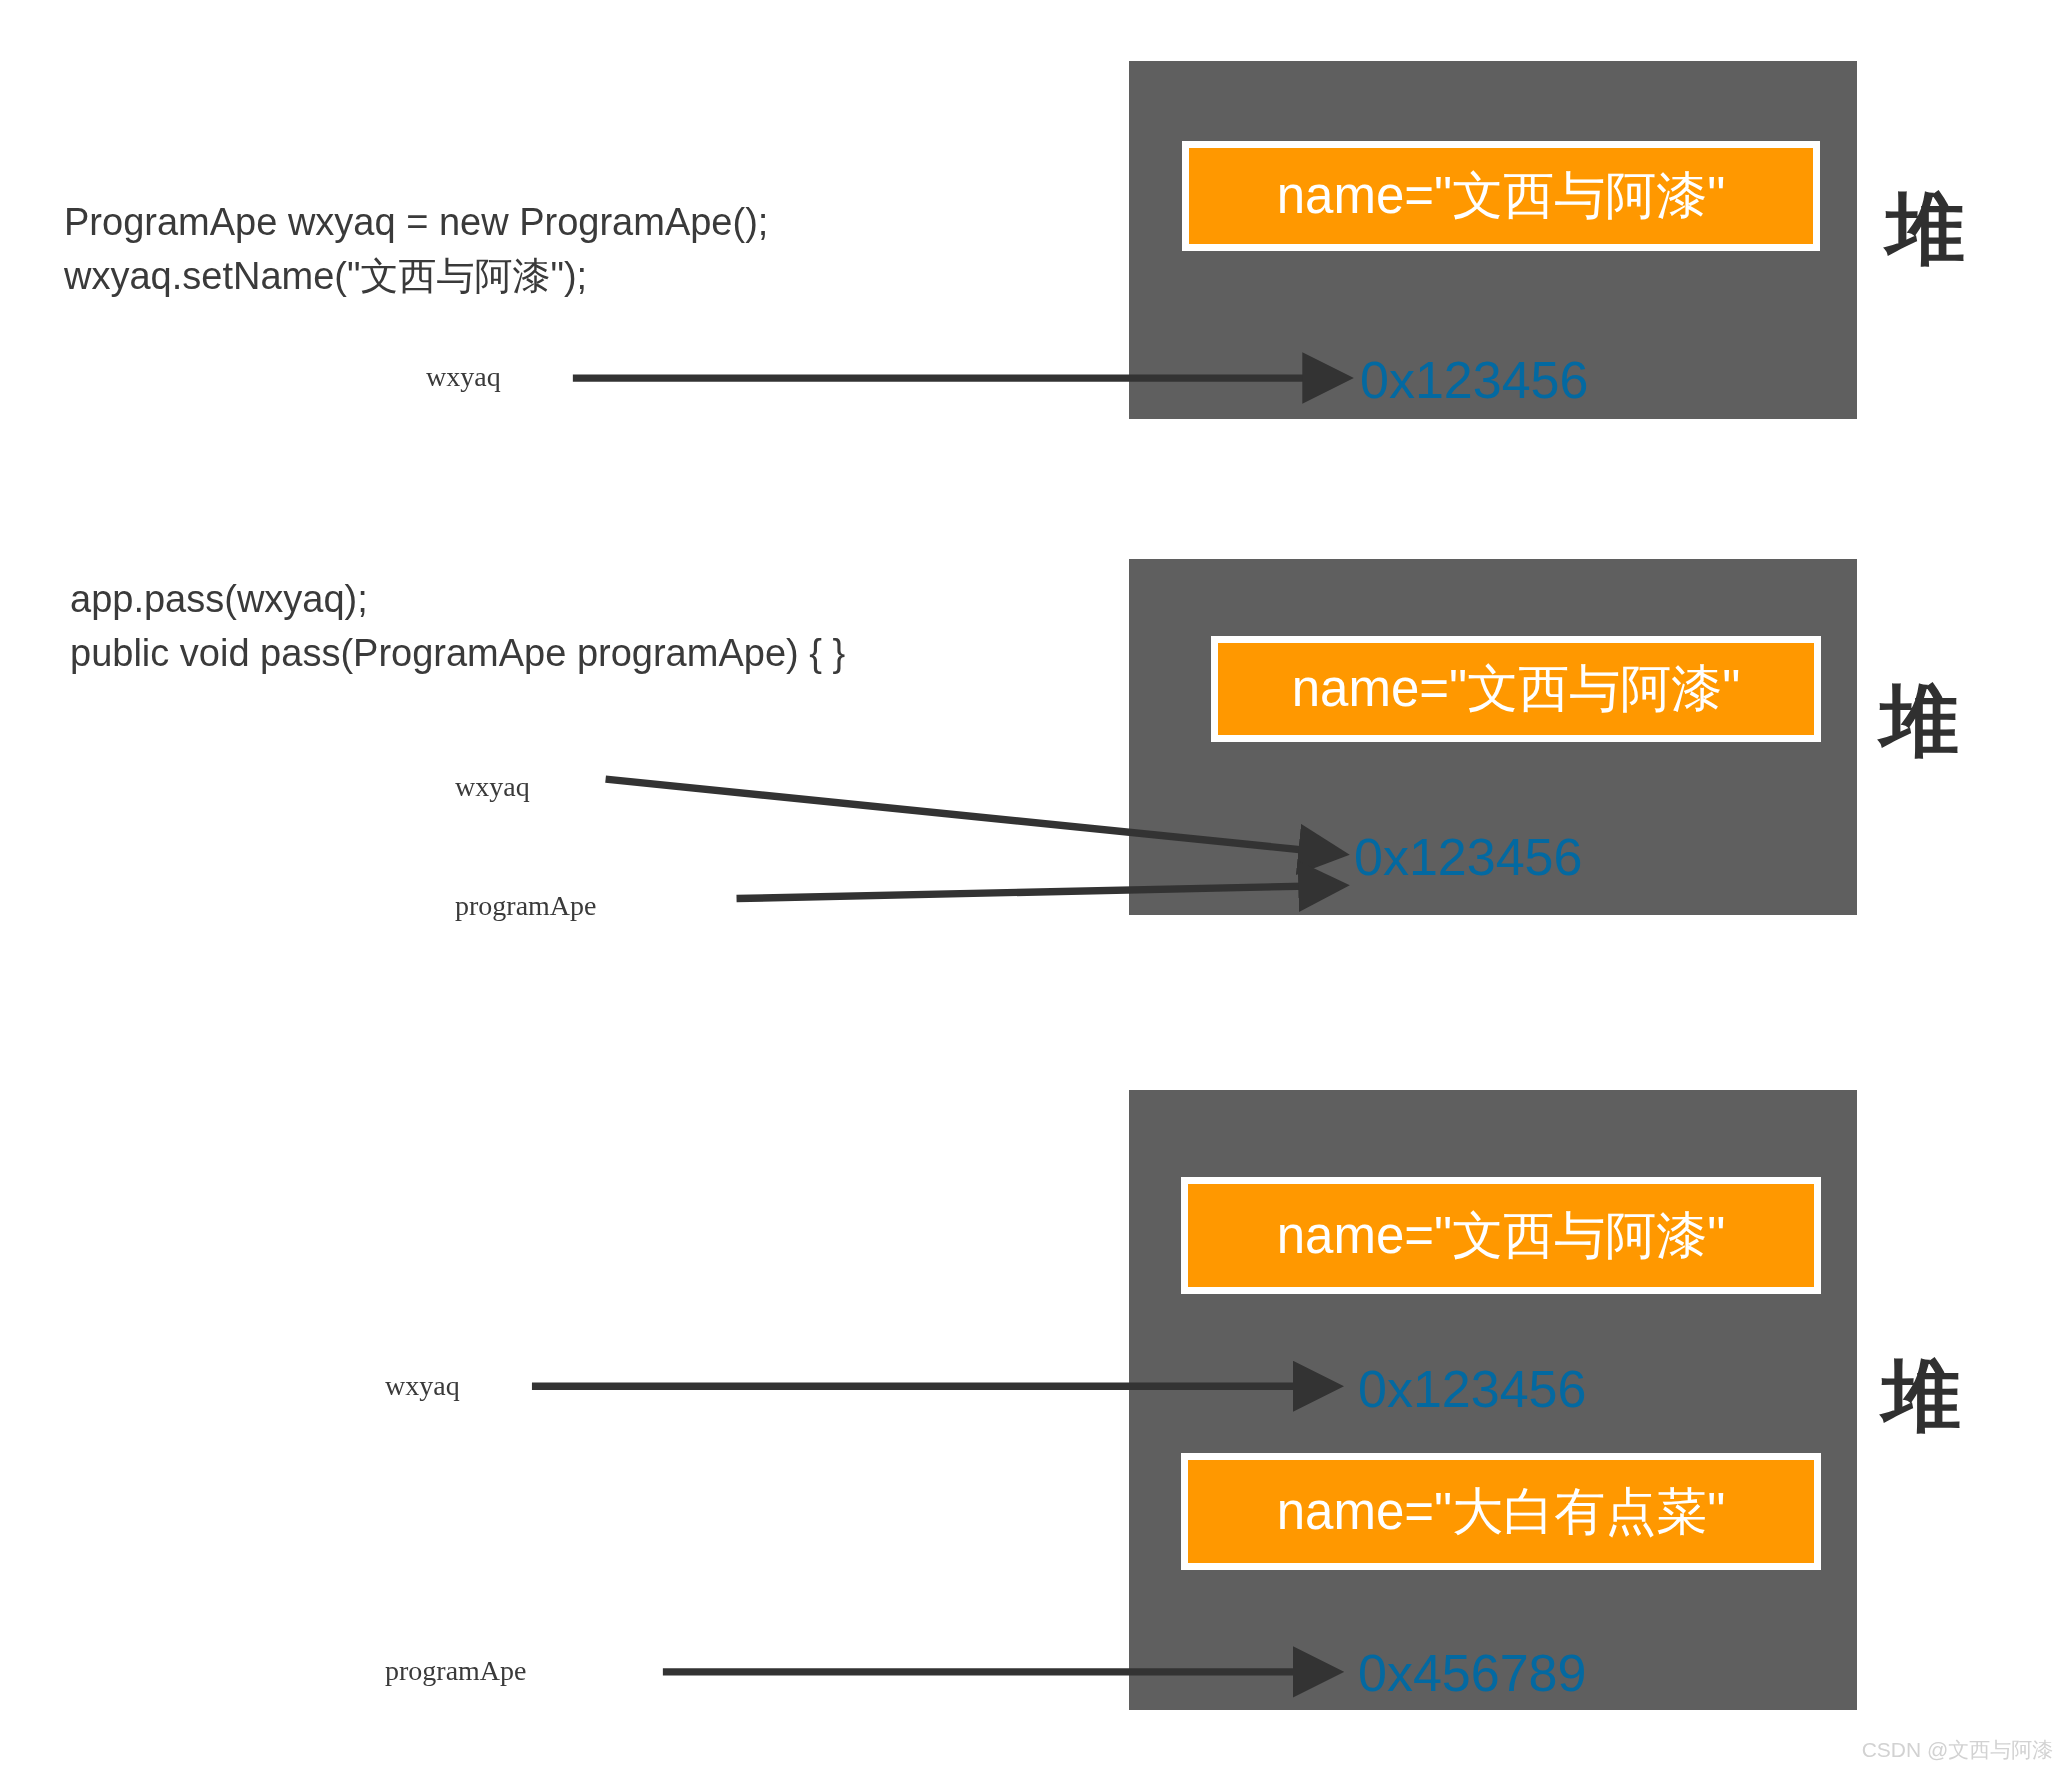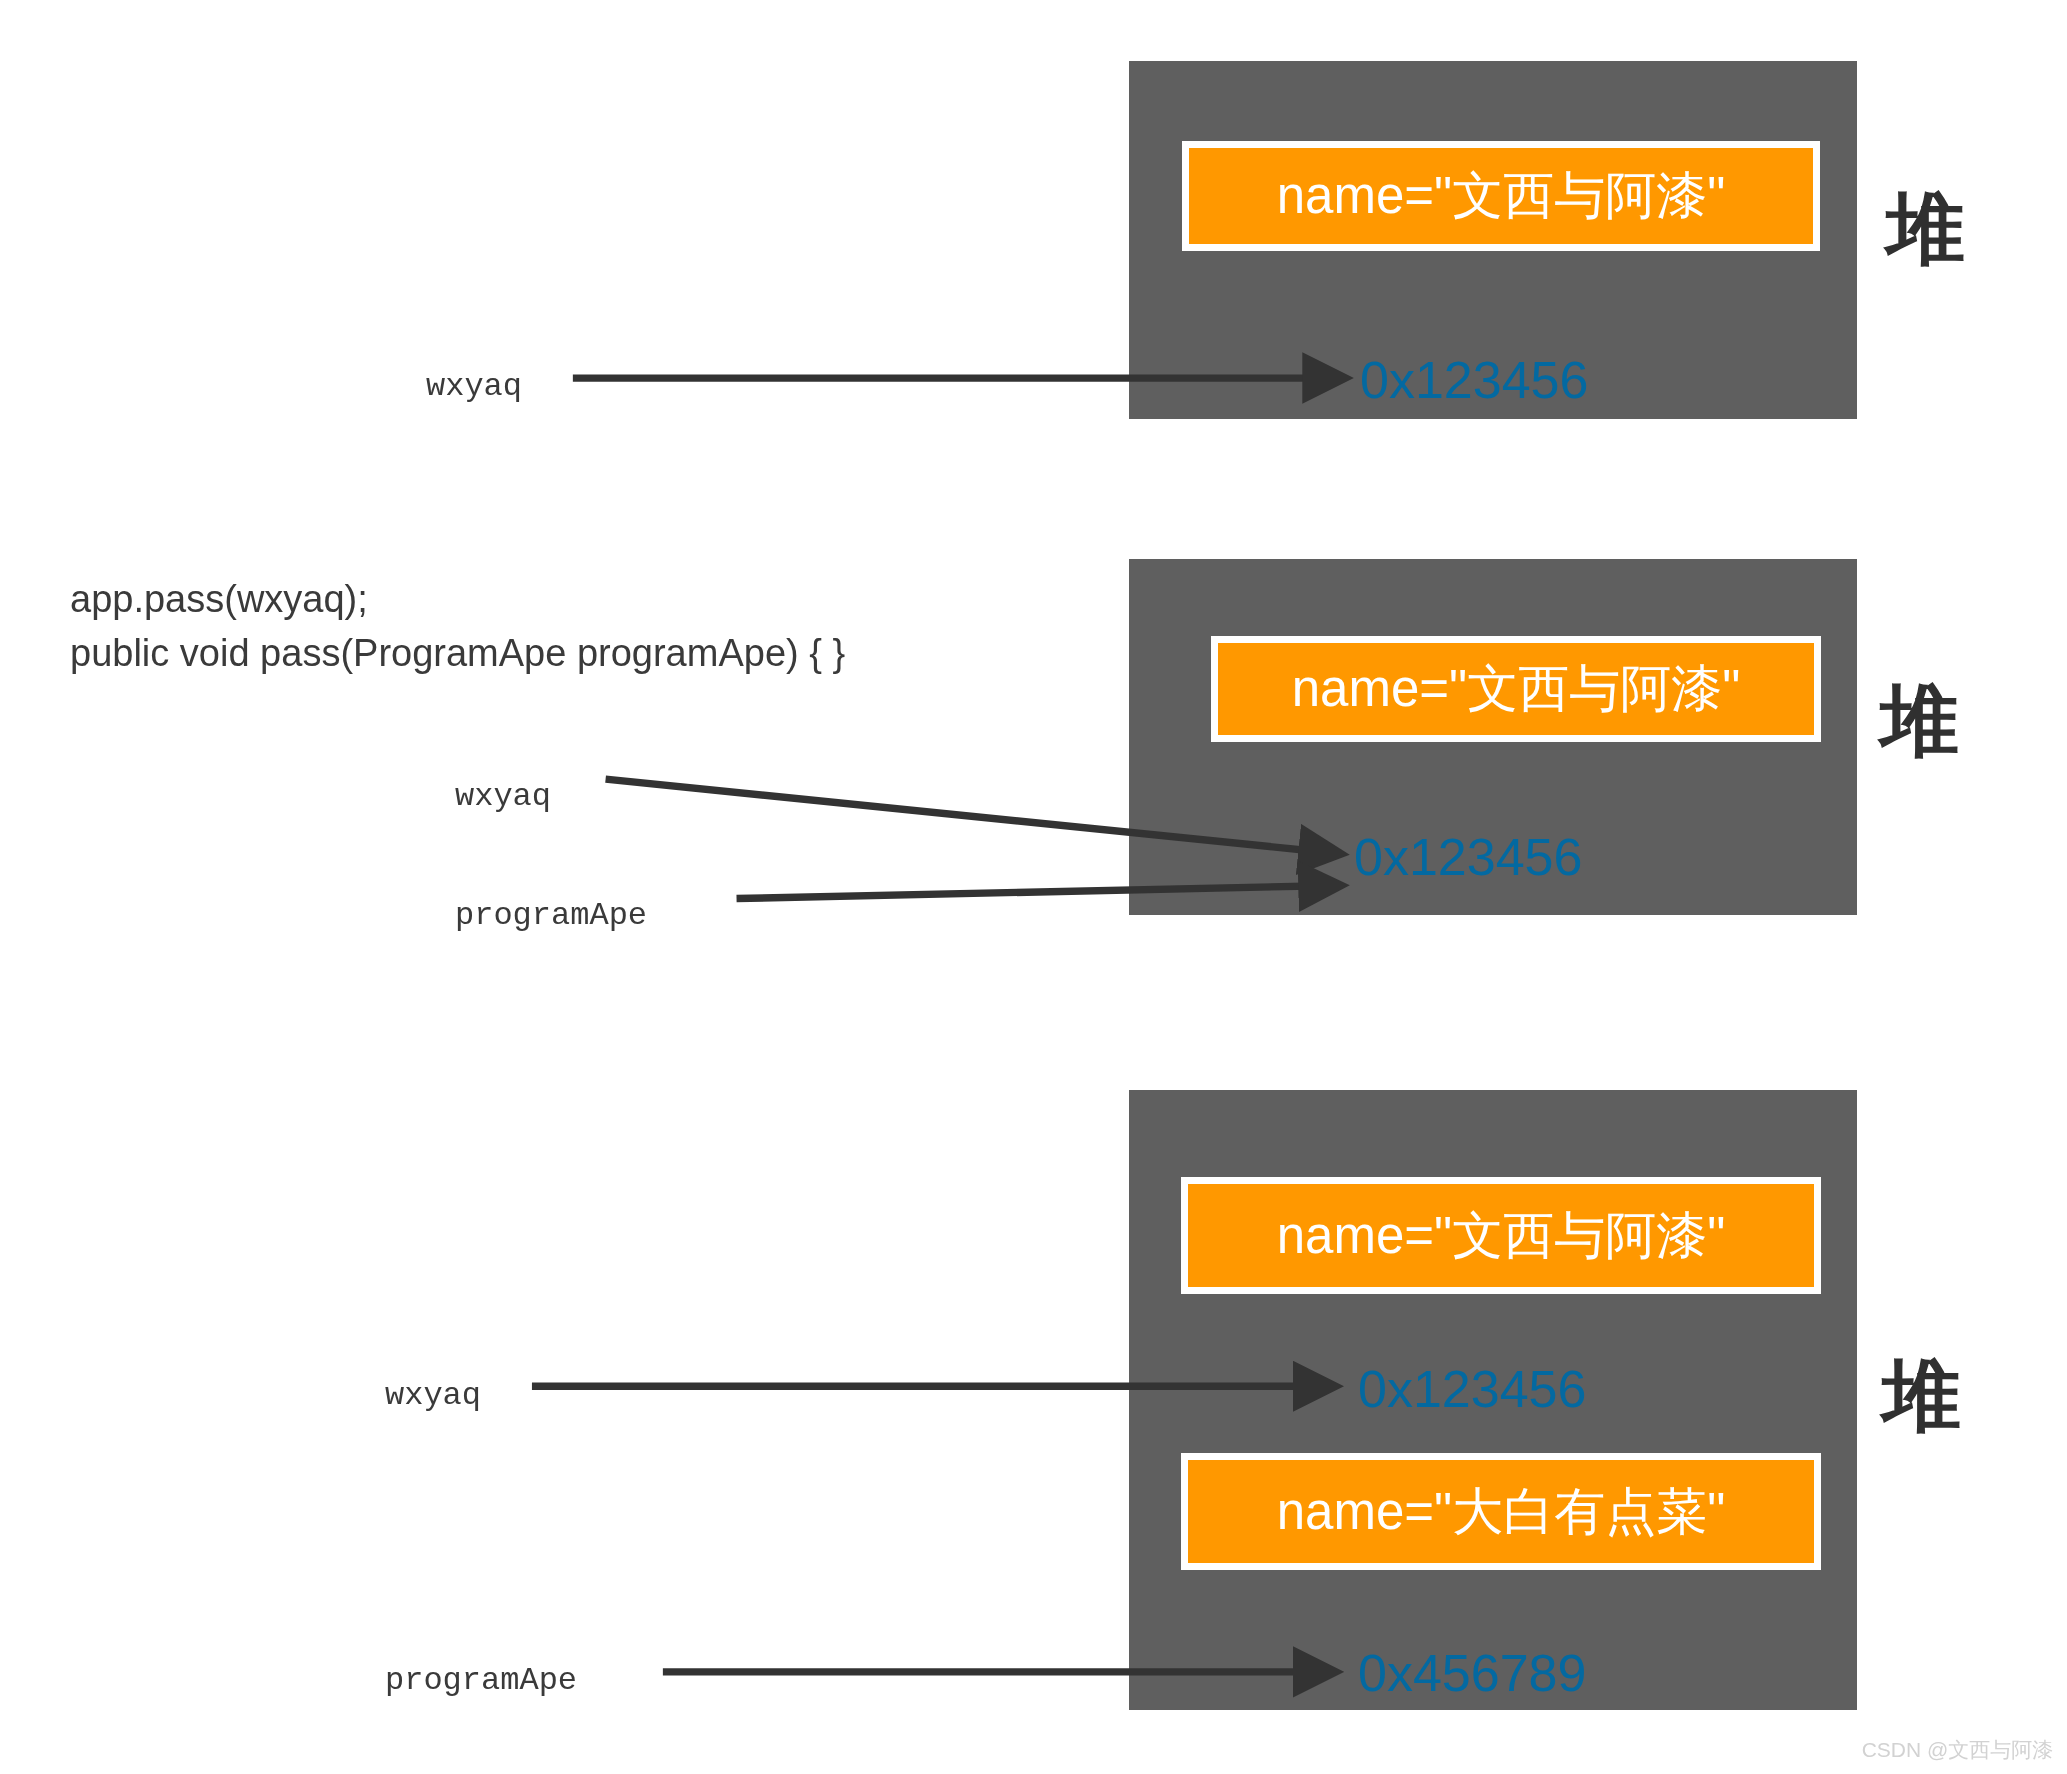--- a/index.html
+++ b/index.html
@@ -68,25 +68,24 @@
     font-family: "Liberation Sans", sans-serif;
     font-size: 38px;
     line-height: 1.42;
     white-space: pre;
   }
 
   
   .var-label {
     position: absolute;
     color: #3a3a3a;
-    font-family: Liberation Mono, monospace;
-    font-size: 32px;
+    font-family: Liberation Serif, serif;
+    font-size: 28px;
     line-height: 1;
     white-space: nowrap;
-    margin-top: 8px;
   }
 
   
   #arrows {
     position: absolute;
     left: 0;
     top: 0;
     width: 2068px;
     height: 1775px;
     pointer-events: none;
@@ -109,20 +108,22 @@
 <div id="canvas">
 
   <div class="heap-panel" style="left:1129px; top:61px; width:728px; height:358px;"></div>
 
   <div class="obj-box" style="left:1182px; top:141px; width:638px; height:110px;">
     <span class="obj-text">name="文西与阿漆"</span>
   </div>
 
   <div class="addr" style="left:1360px; top:354px;">0x123456</div>
 
+  <div class="code-block" style="left:64px; top:196px; width:900px;">ProgramApe wxyaq = new ProgramApe();
+wxyaq.setName("文西与阿漆");</div>
 
   <div class="var-label" style="left:426px; top:363px;">wxyaq</div>
 
   <div class="heap-label" style="left:1886px; top:190px;">堆</div>
 
   <div class="heap-panel" style="left:1129px; top:559px; width:728px; height:356px;"></div>
 
   <div class="obj-box" style="left:1211px; top:636px; width:610px; height:106px;">
     <span class="obj-text">name="文西与阿漆"</span>
   </div>

